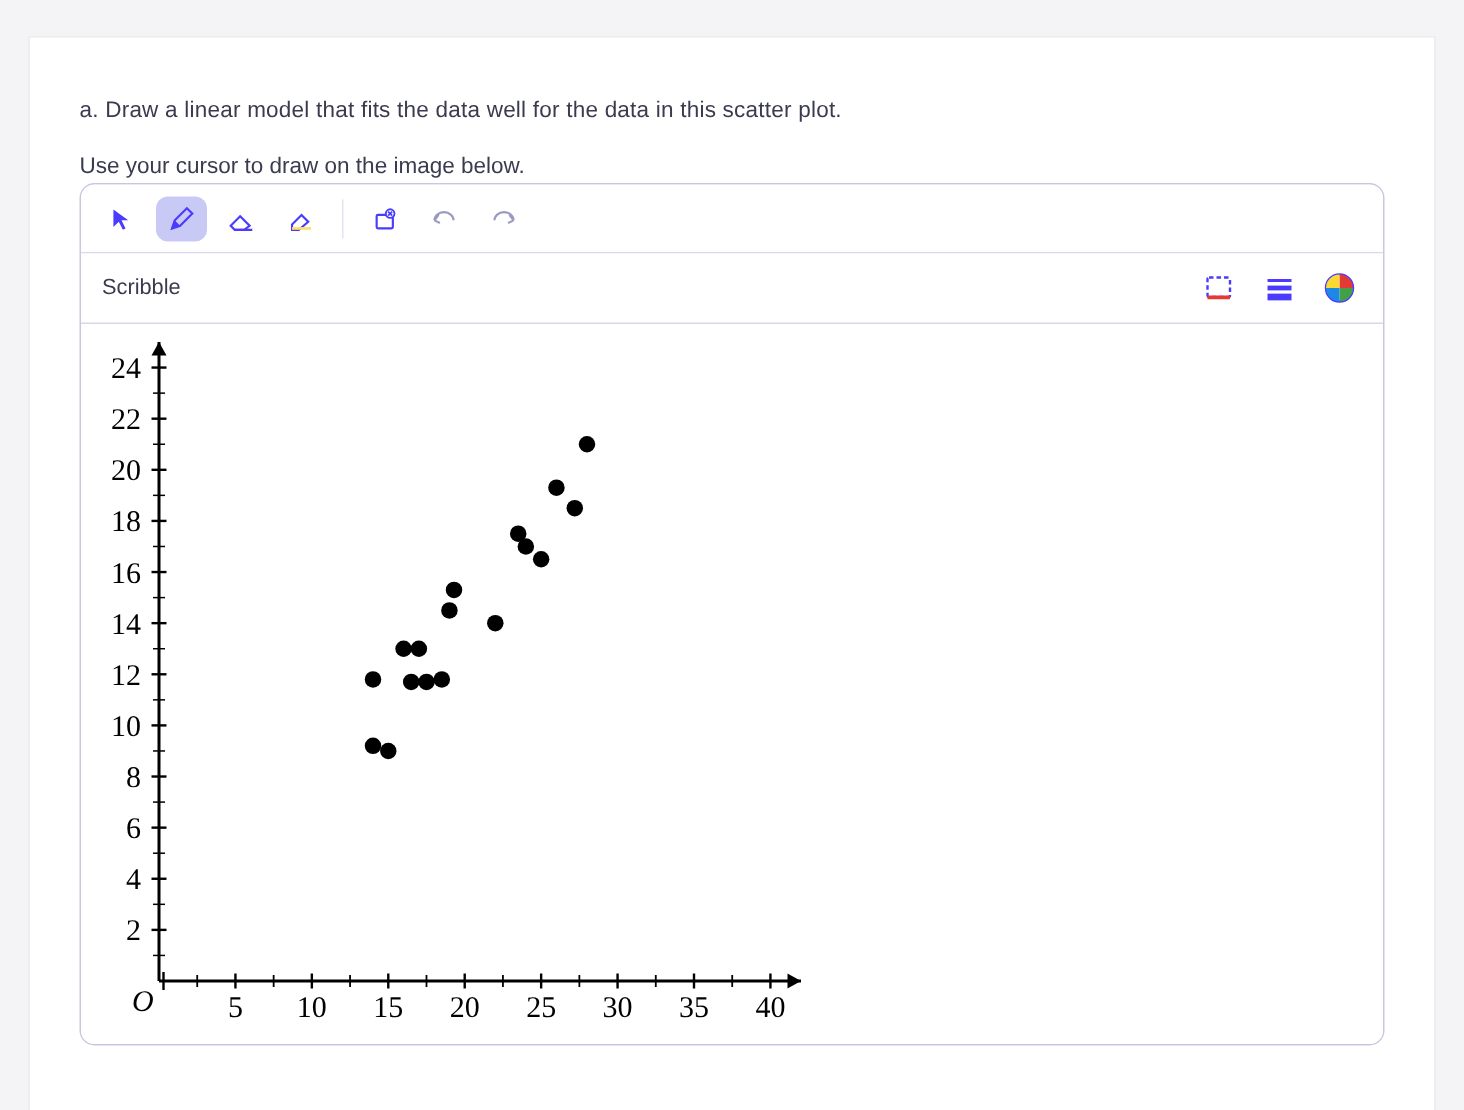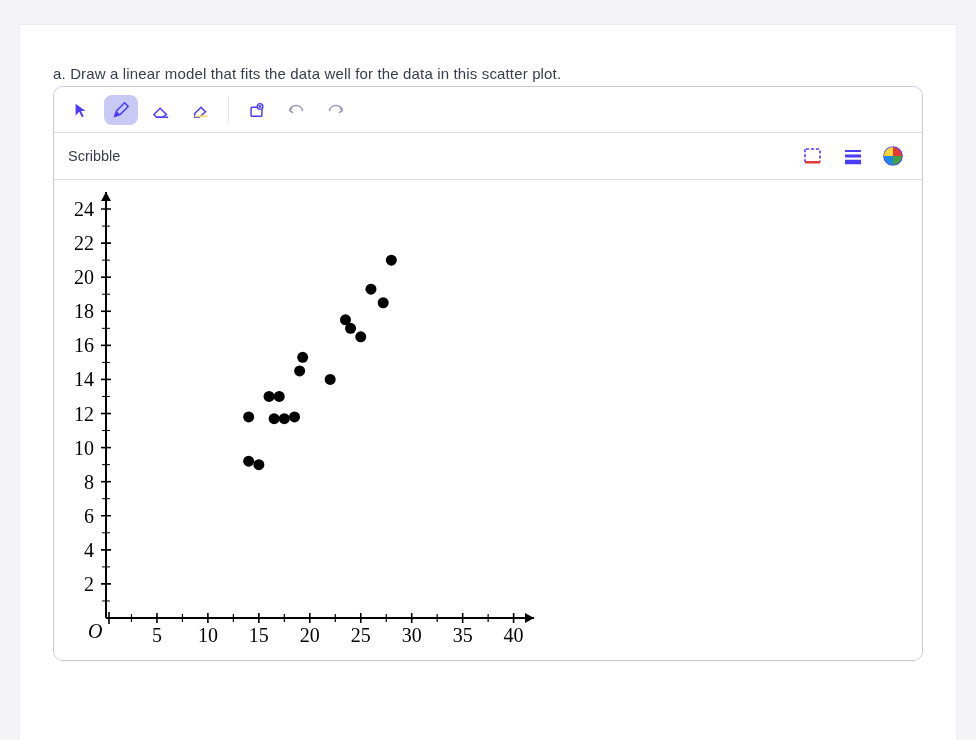--- a/index.html
+++ b/index.html
@@ -109,20 +109,21 @@
   .ic-gray   { stroke: #9a9ac0; stroke-width: 1.6; fill:none; }
 </style>
 </head>
 <body>
 
 <div class="page">
   <div class="card">
 
     <div class="prompt">a. Draw a linear model that fits the data well for the data in this scatter plot.</div>
 
+    <div class="prompt-line2">Use your cursor to draw on the image below.</div>
 
     <div class="draw-widget">
 
       <div class="toolbar">
 
         <div class="tool-btn" title="Cursor">
           <svg width="18" height="18" viewBox="0 0 20 20">
             <path d="M4 3 L4 16 L8 12 L11 18 L13 17 L10 11 L15 11 Z" class="ic-fill"></path>
           </svg>
         </div>

